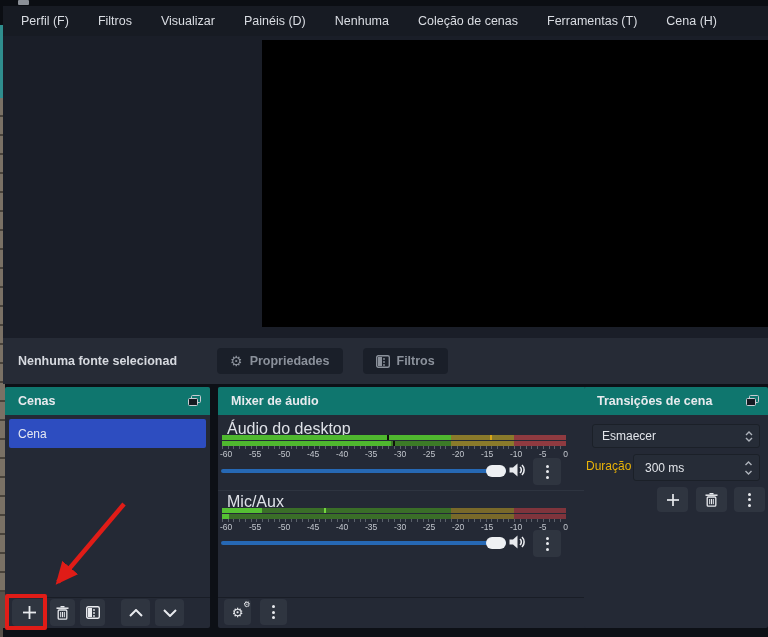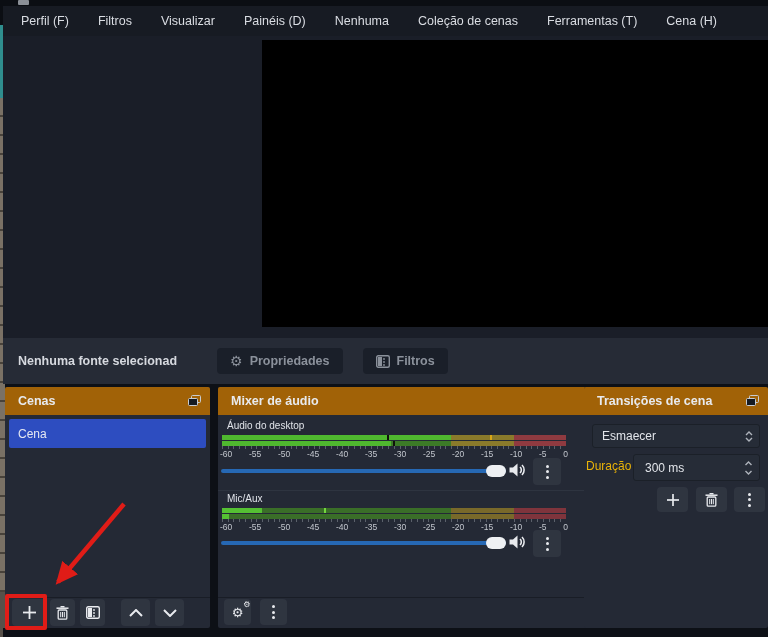--- a/index.html
+++ b/index.html
@@ -21,32 +21,32 @@
   .canvas{left:262px;top:40px;width:506px;height:287px;background:#000;}
   
   .src-toolbar{left:3px;top:338px;width:765px;height:46px;background:#262b36;display:flex;align-items:center;font-weight:bold;}
   .src-status{margin-left:15px;font-size:12.5px;color:#d6d9df;}
   .tb-btn{height:26px;border-radius:4px;background:#1a1f29;display:flex;align-items:center;gap:7px;padding:0 13px;color:#8b919b;font-size:12.5px;}
   .tb-btn .gear-glyph{font-family:"DejaVu Sans",sans-serif;font-size:14px;line-height:1;color:#8b919b;}
   .btn-properties{margin-left:40px;}
   .btn-filters{margin-left:20px;}
   
   .panel{background:#242935;border-radius:2px;}
-  .panel-header{position:absolute;left:0;top:0;right:0;height:28px;background:#a16207;display:flex;align-items:center;justify-content:space-between;padding:0 9px 0 13px;box-sizing:border-box;border-radius:2px 2px 0 0;gap:8px;}
+  .panel-header{position:absolute;left:0;top:0;right:0;height:28px;background:#0f766e;display:flex;align-items:center;justify-content:space-between;padding:0 9px 0 13px;box-sizing:border-box;border-radius:2px 2px 0 0;gap:8px;}
   .panel-title{font-size:12.5px;font-weight:bold;color:#e8eaee;}
   .panel-cenas{left:5px;top:387px;width:205px;height:241px;}
   .panel-mixer{left:218px;top:387px;width:427px;height:241px;}
   .panel-trans{left:584px;top:387px;width:184px;height:241px;}
   .toolbar-sep{position:absolute;left:0;right:0;top:210px;height:1px;background:#191d26;}
   
   .scene-row{position:absolute;left:4px;top:32px;width:197px;height:29px;border-radius:2px;display:flex;align-items:center;padding-left:9px;box-sizing:border-box;font-size:12px;color:#e4e8f2;}
   .sq-btn{position:absolute;top:212px;height:27px;border-radius:4px;background:#2f3540;display:flex;align-items:center;justify-content:center;}
   .sq-btn-sm{top:212px;height:26px;}
   
-  .ch-name{position:absolute;left:9px;font-size:10px;color:#dfe2e8;text-align:right;}
+  .ch-name{position:absolute;left:9px;font-size:16px;color:#dfe2e8;text-align:right;}
   .ch-level{position:absolute;right:11px;font-size:11.5px;color:#dfe2e8;}
   .meter{position:absolute;left:4px;width:344px;height:11px;}
   .meter-row{position:relative;width:100%;height:5px;margin-bottom:1px;}
   .peak{position:absolute;top:0;width:2px;height:100%;}
   .tickmarks{position:absolute;left:4px;width:344px;height:3px;background:repeating-linear-gradient(to right,#5b616b 0 1px,transparent 1px 5.73px);}
   .ticks{position:absolute;left:2px;width:348px;display:flex;justify-content:space-between;font-size:8.5px;color:#c3c7ce;}
   .slider-track{position:absolute;left:3px;width:285px;height:4px;border-radius:2px;}
   .slider-handle{position:absolute;left:268px;width:20px;height:12px;border-radius:6px;background:#eef0f3;}
   .speaker{position:absolute;left:291px;}
   .dots-btn{position:absolute;left:315px;width:28px;height:27px;border-radius:4px;background:#2f3540;display:flex;flex-direction:column;align-items:center;justify-content:center;gap:2.5px;}

